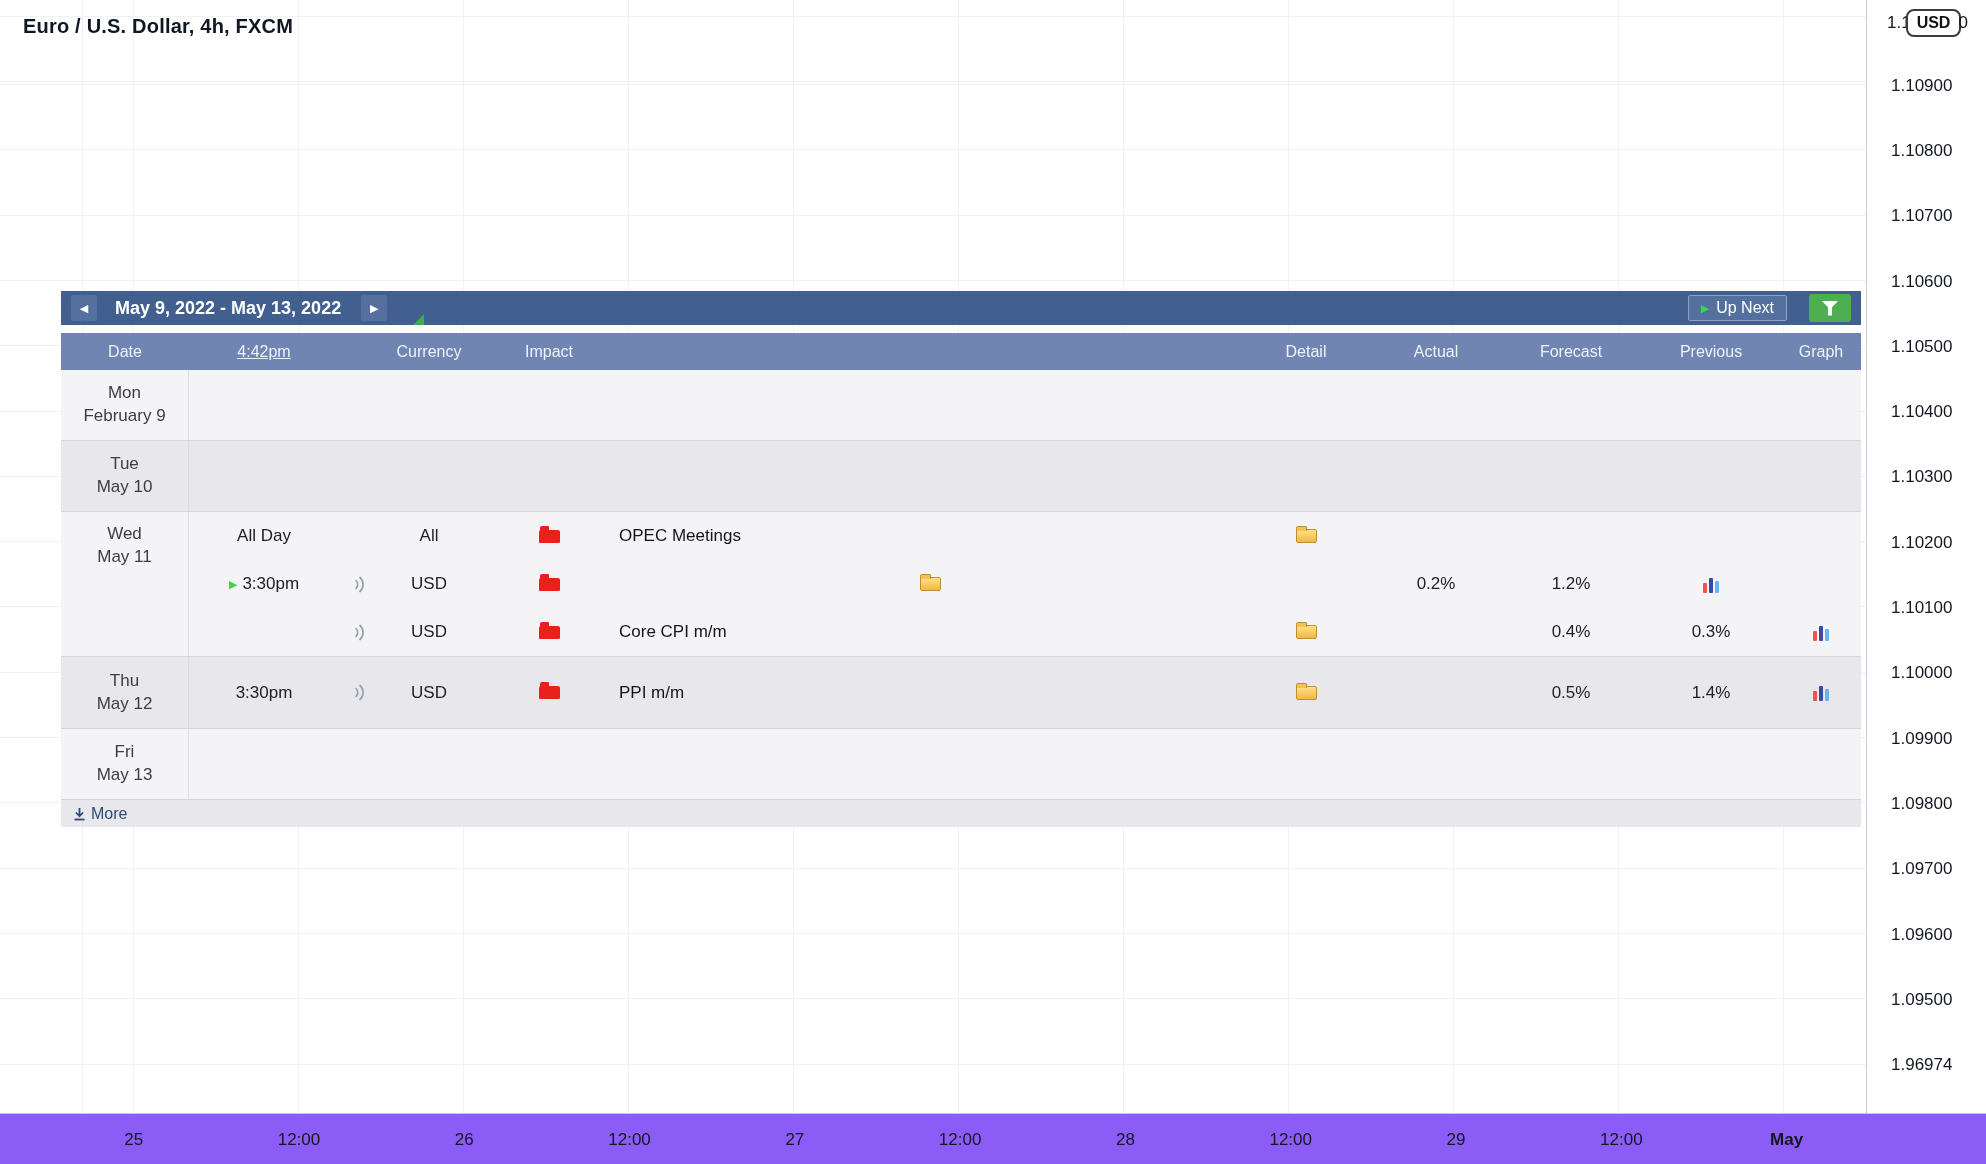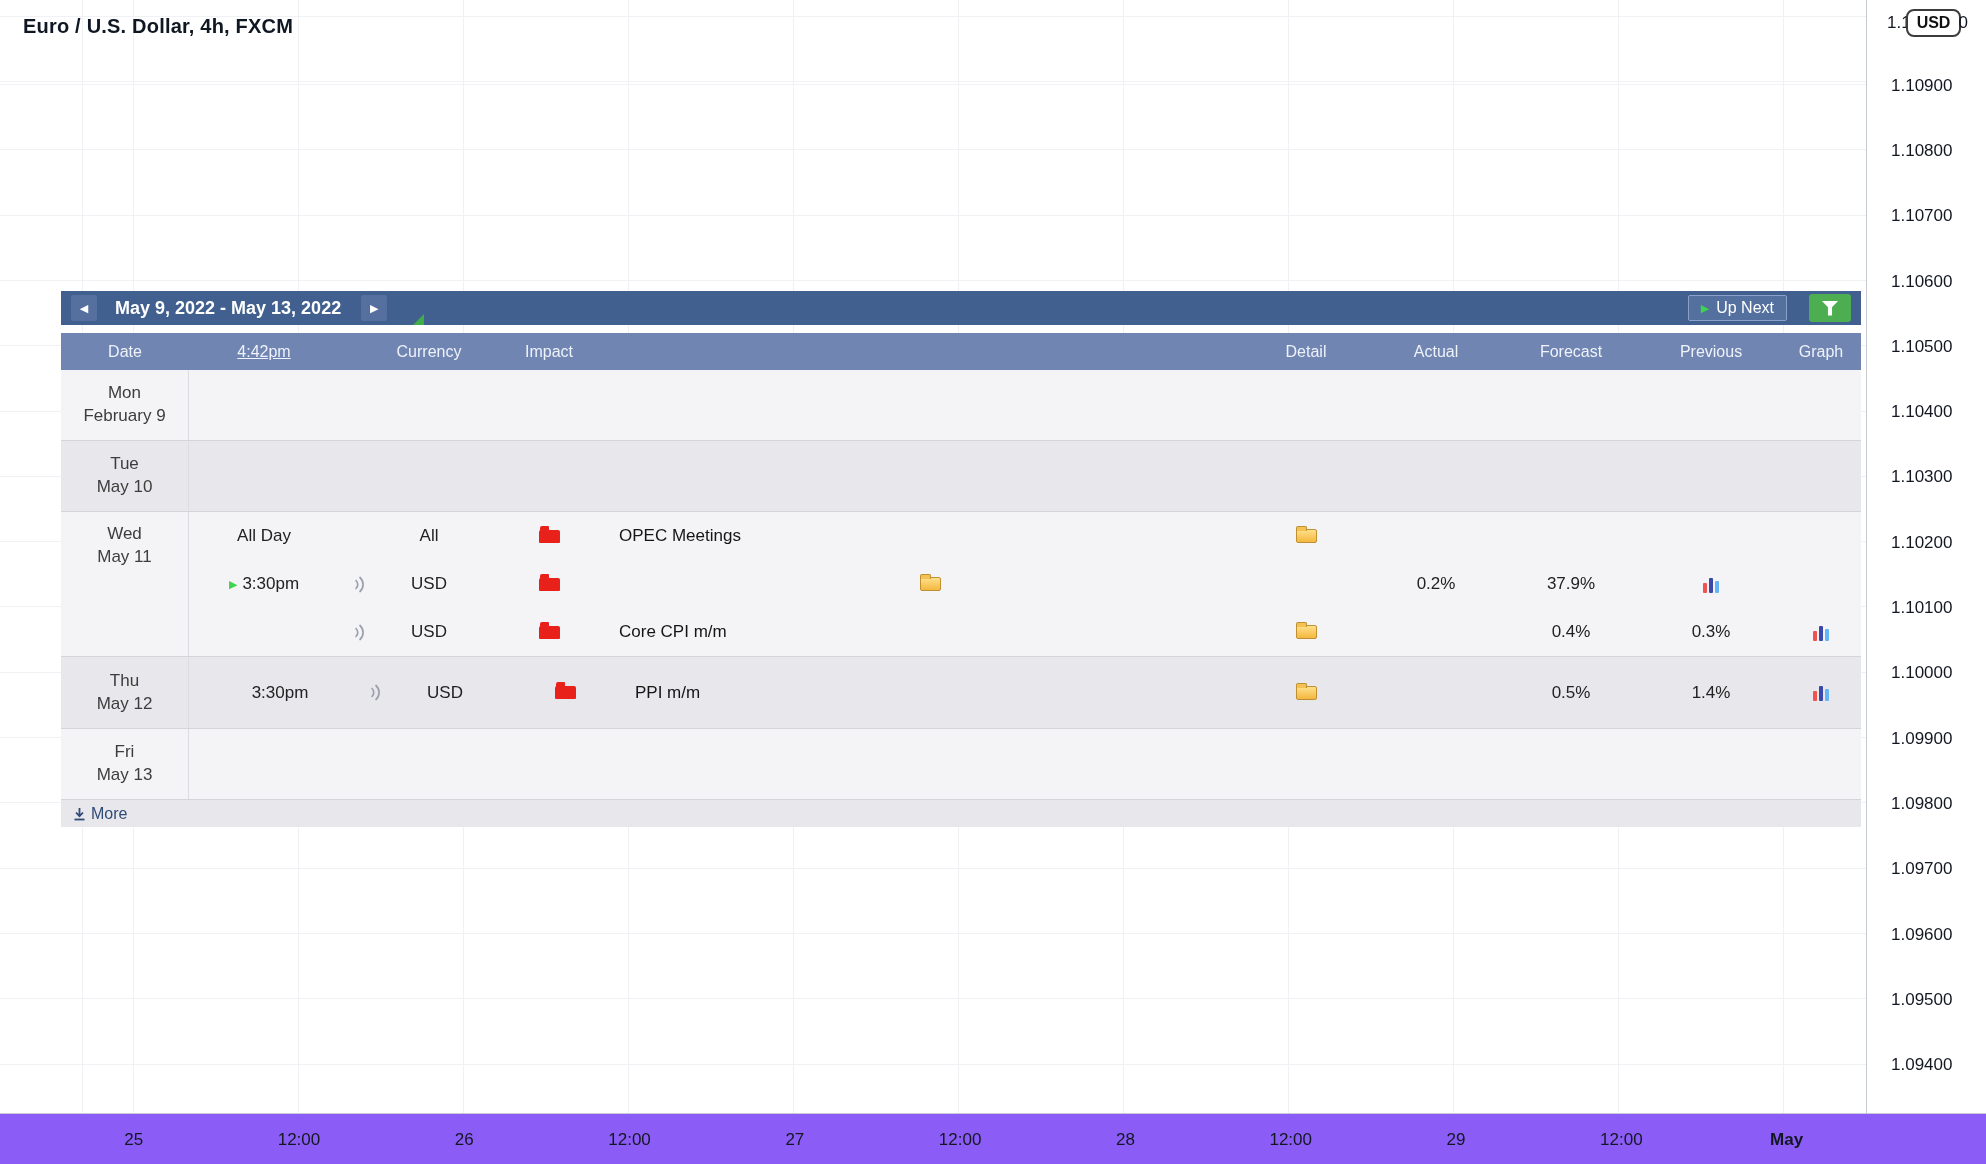--- a/index.html
+++ b/index.html
@@ -104,21 +104,21 @@
     background: #7085b1; height: 37px; align-items: center;
     color: #eef2fa; font-size: 16px; text-align: center; margin-top: 8px;
   }
   .time-link { text-decoration: underline; cursor: pointer; }
 
   
   .cal-body > div { border-top: 1px solid #d4d4da; }
   .cal-body > div:first-child { border-top: none; }
   .day-group { display: grid; grid-template-columns: 128px 1fr; }
   .bg-light { background: #f4f4f7; }
-  .bg-dark  { background: #e8e8ec; gap: 16px; }
+  .bg-dark  { background: #e8e8ec; }
   .date-cell {
     display: flex; flex-direction: column; align-items: center; justify-content: center;
     text-align: center; border-right: 1px solid #dcdce2;
     color: #3d3d3d; line-height: 1.35; padding: 6px 0; min-height: 70px;
   }
   .date-cell.top { justify-content: flex-start; padding-top: 11px; }
   .events { display: flex; flex-direction: column; justify-content: center; }
 
   .event-row {
     display: grid;
@@ -172,21 +172,21 @@
         <div class="price-label">1.10400</div>
         <div class="price-label">1.10300</div>
         <div class="price-label">1.10200</div>
         <div class="price-label">1.10100</div>
         <div class="price-label">1.10000</div>
         <div class="price-label">1.09900</div>
         <div class="price-label">1.09800</div>
         <div class="price-label">1.09700</div>
         <div class="price-label">1.09600</div>
         <div class="price-label">1.09500</div>
-        <div class="price-label">1.09400</div>
+        <div class="price-label">1.96974</div>
       </div>
   </div>
 
   <div class="time-axis">
     <div class="time-labels">
         <div class="time-label">25</div>
         <div class="time-label">12:00</div>
         <div class="time-label">26</div>
         <div class="time-label">12:00</div>
         <div class="time-label">27</div>
@@ -289,21 +289,21 @@
             </div>
             <div class="cell-c">USD</div>
             <div class="cell-c">
                 <span class="impact-icon"></span>
               </div>
             <div class="cell-c">
                 <span class="folder-icon"></span>
               </div>
             <div class="cell-c"></div>
             <div class="cell-c">0.2%</div>
-            <div class="cell-c">37.9%</div>
+            <div class="cell-c">1.2%</div>
             <div class="cell-c">
                 <span class="graph-icon">
                   <i class="g-r"></i>
                   <i class="g-b"></i>
                   <i class="g-l"></i>
                 </span>
               </div>
           </div>
 
           <div class="event-row">

